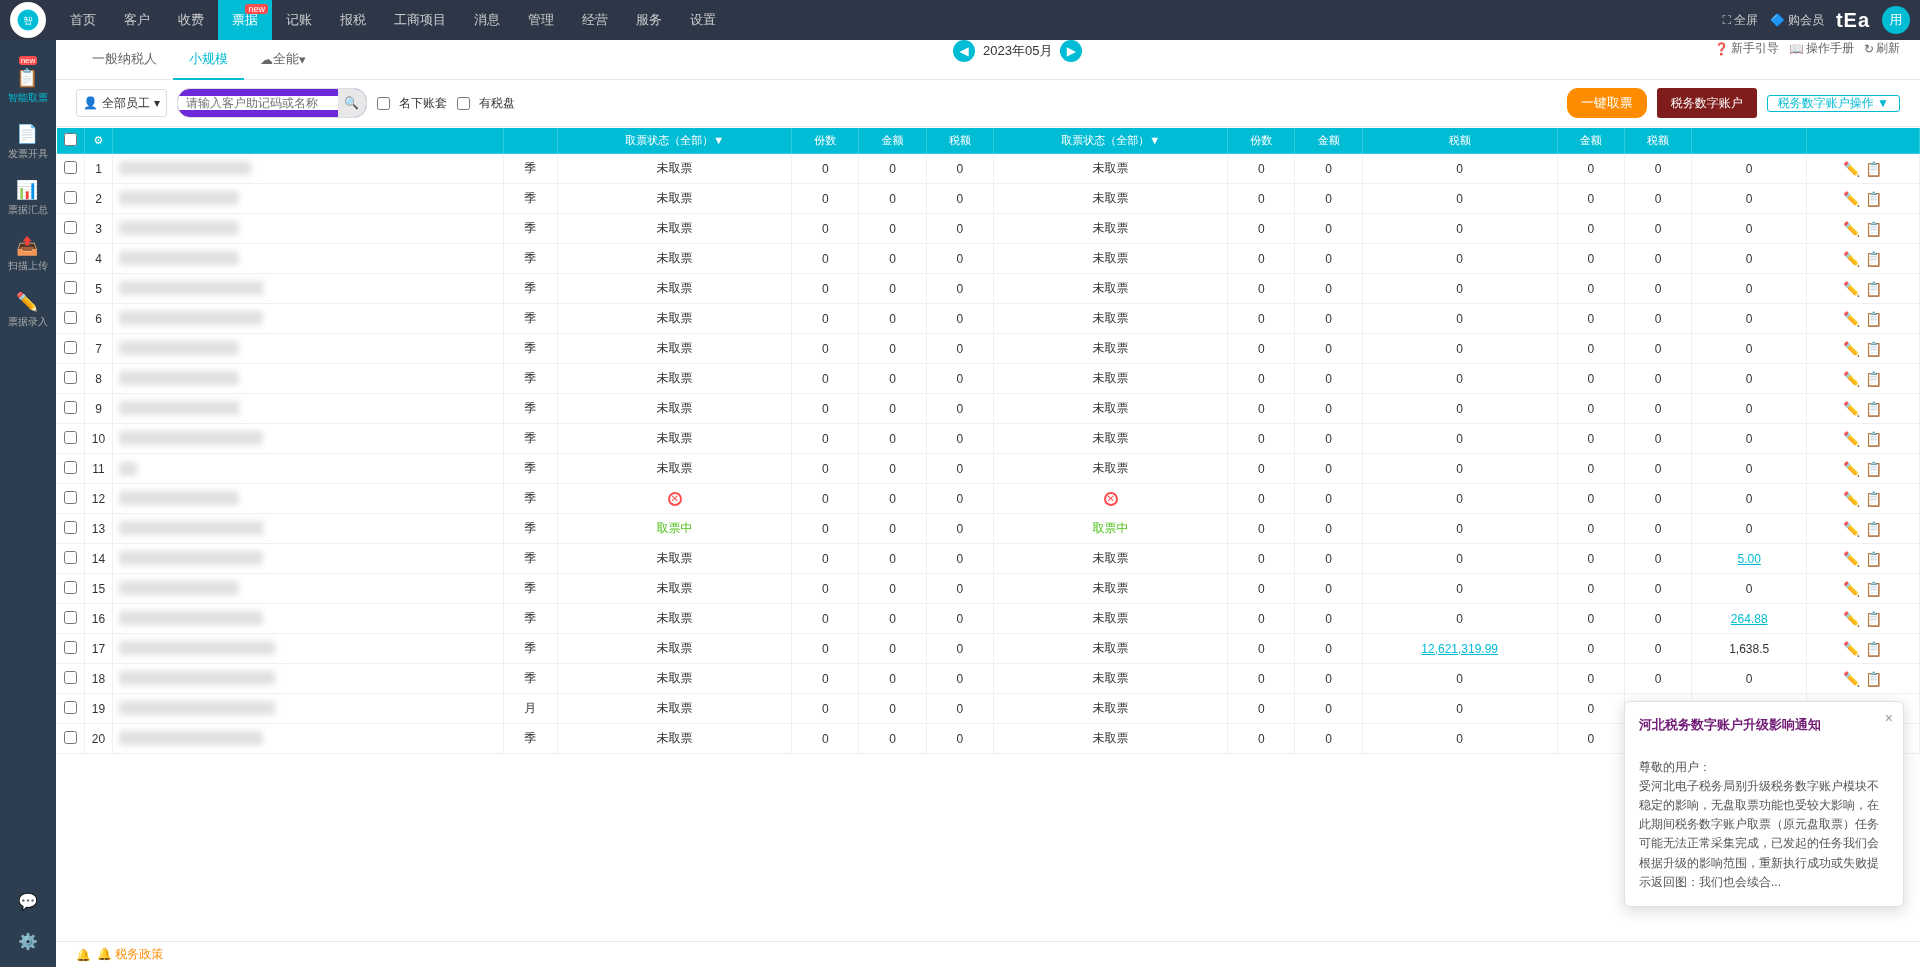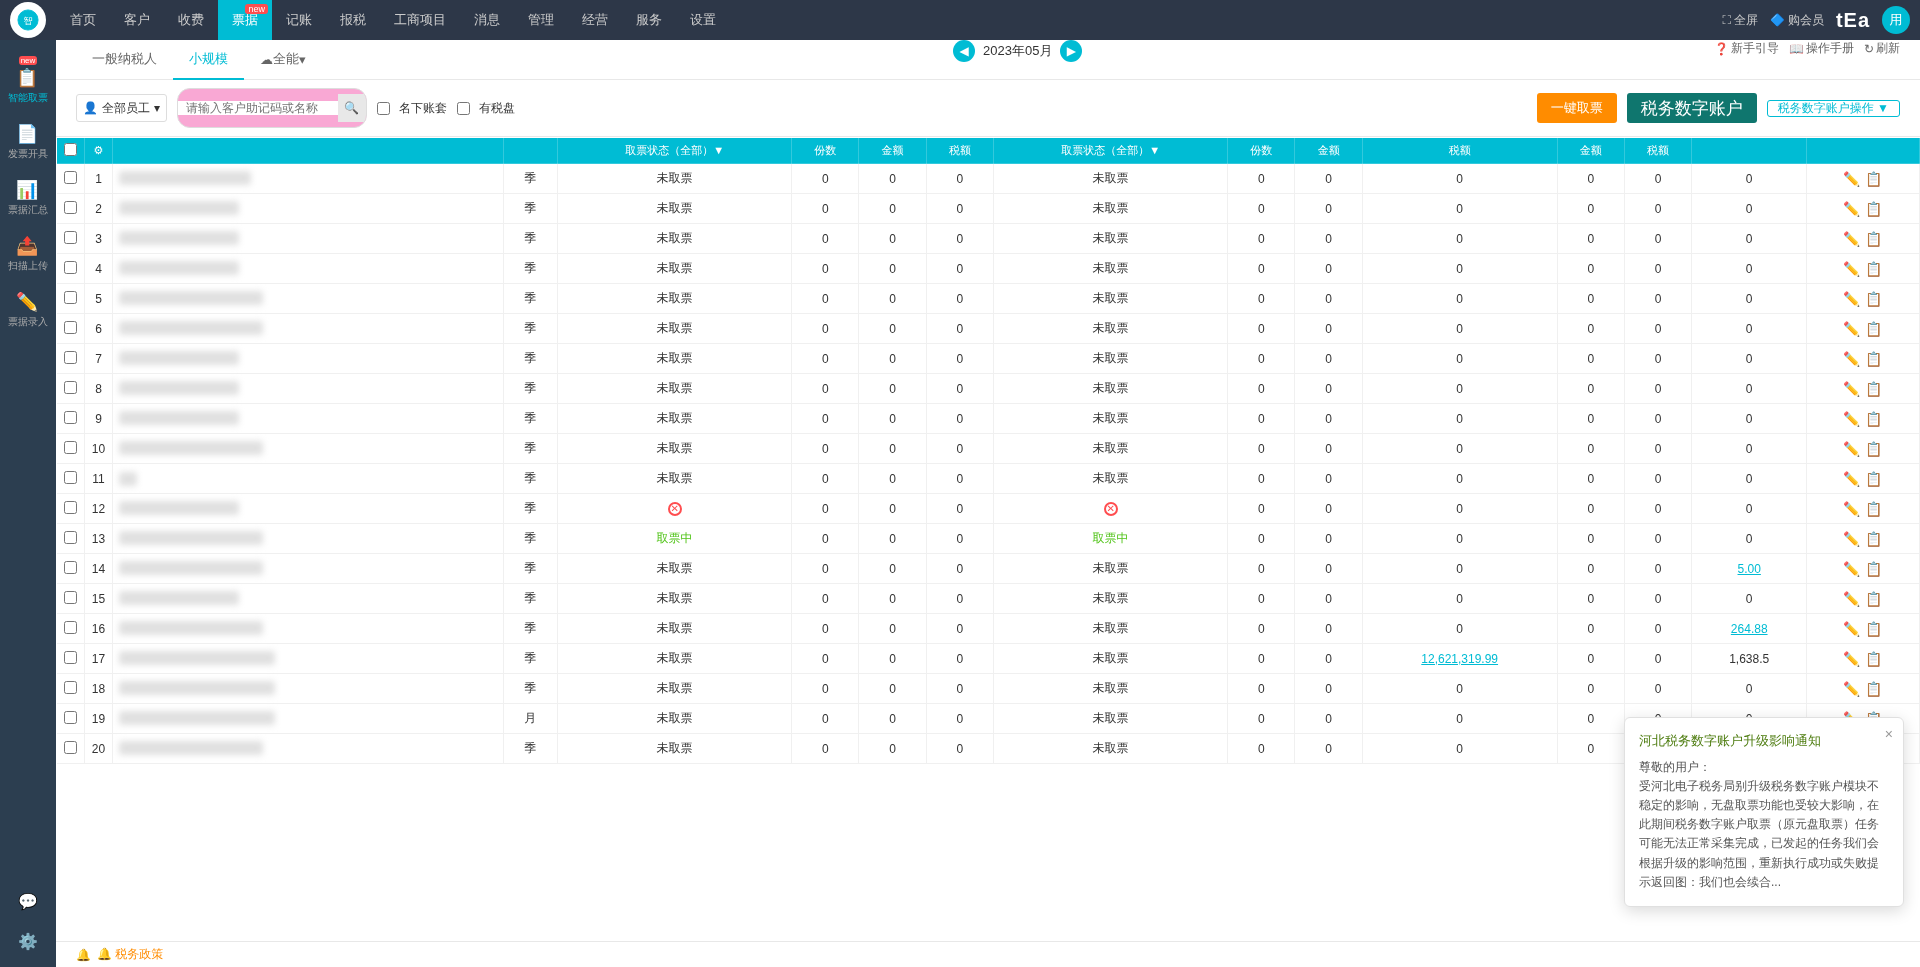--- a/index.html
+++ b/index.html
@@ -172,59 +172,59 @@
       padding: 0 6px;
       background: #fff;
       cursor: pointer;
       gap: 4px;
       font-size: 12px;
     }
     .toolbar .search-wrap {
       display: flex; align-items: center;
       border: 1px solid #ddd;
       border-radius: 13px;
-      height: 40px;
-      background: #f9a8d4;
+      height: 30px;
+      background: #6d28d9;
       overflow: hidden;
     }
     .toolbar .search-wrap input {
       border: none; outline: none;
       padding: 0 8px;
       font-size: 12px;
       width: 160px;
     }
     .toolbar .search-wrap .search-btn {
       width: 28px; height: 28px;
       background: #e8e8e8;
       display: flex; align-items: center; justify-content: center;
       cursor: pointer;
     }
     .toolbar .checkbox-item {
       display: flex; align-items: center; gap: 9px; cursor: pointer; font-size: 12px;
     }
     .toolbar-spacer { flex: 1; }
     .btn-orange {
       background: #ff8c00;
+      color: #fff;
+      border: none;
+      border-radius: 11px;
+      padding: 0 14px;
+      height: 30px;
+      cursor: pointer;
+      font-size: 13px;
+    }
+    .btn-teal {
+      background: #7f1d1d;
       color: #fff;
       border: none;
       border-radius: 3px;
       padding: 0 14px;
       height: 30px;
       cursor: pointer;
-      font-size: 13px;
-    }
-    .btn-teal {
-      background: #0f766e;
-      color: #fff;
-      border: none;
-      border-radius: 3px;
-      padding: 0 14px;
-      height: 30px;
-      cursor: pointer;
-      font-size: 17px;
+      font-size: 12px;
     }
     .btn-teal-outline {
       background: #fff;
       color: #00bcd4;
       border: 1px solid #00bcd4;
       border-radius: 3px;
       padding: 0 10px;
       height: 17px;
       cursor: pointer;
       font-size: 12px;
@@ -326,21 +326,21 @@
       width: 280px;
       background: #fff;
       border: 1px solid #e0e0e0;
       border-radius: 6px;
       box-shadow: 0 4px 16px rgba(0,0,0,0.15);
       padding: 14px;
       font-size: 12px;
       z-index: 200;
     }
     .notification-popup .notif-title {
-      font-weight: normal; font-size: 13px; margin-bottom: 8px; color: #4d7c0f;
+      font-weight: bold; font-size: 13px; margin-bottom: 24px; color: #701a75;
     }
     .notification-popup .notif-body {
       color: #555;
       line-height: 1.6;
     }
     .notification-popup .notif-close {
       position: absolute;
       top: 8px; right: 10px;
       cursor: pointer; color: #999; font-size: 14px;
     }

